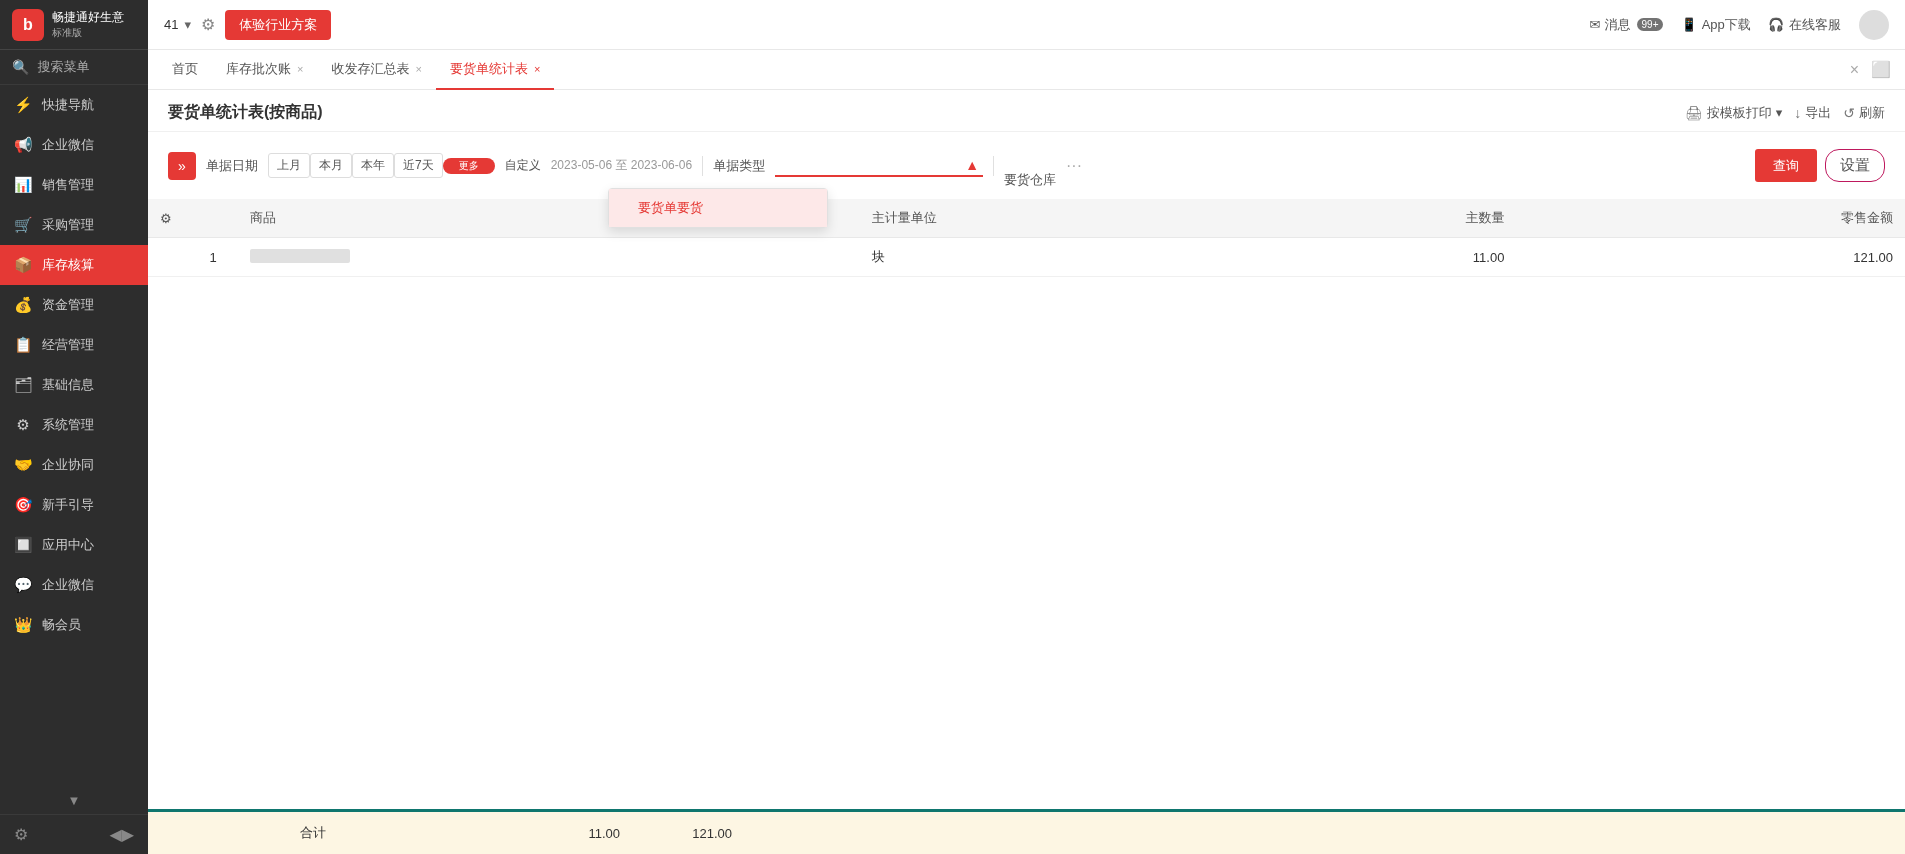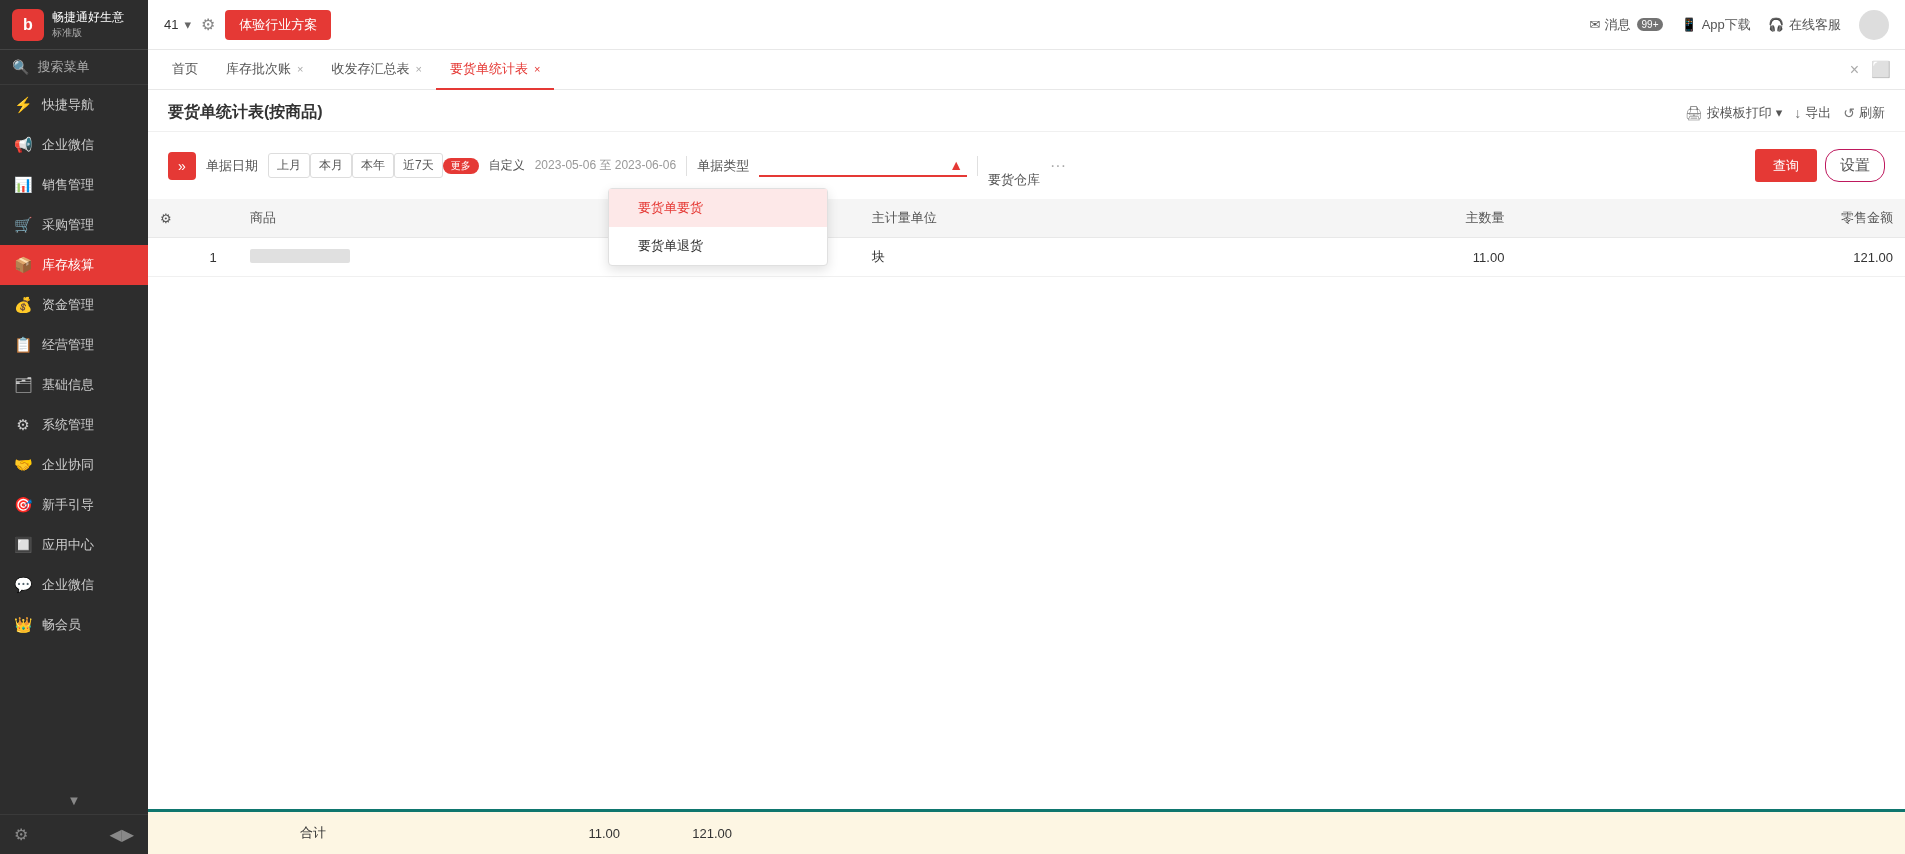--- a/index.html
+++ b/index.html
@@ -289,21 +289,21 @@
       border-radius: 3px;
       background: #fff;
       color: #555;
       cursor: pointer;
       font-size: 12px;
     }
     .filter-date-badge {
       background: #e53935;
       color: #fff;
       font-size: 10px;
-      padding: 1px 8px;
+      padding: 1px 16px;
       border-radius: 10px;
     }
     .filter-date-custom {
       color: #555;
       font-size: 12px;
       cursor: pointer;
     }
     .filter-date-range {
       color: #999;
       font-size: 12px;
@@ -636,21 +636,20 @@
       <span class="filter-warehouse-label">要货仓库</span>
       <span class="filter-warehouse-dots">···</span>
 
       <div class="filter-actions">
         <button class="btn-query">查询</button>
         <button class="btn-settings">设置</button>
       </div>
 
       <div class="dropdown-menu">
         <div class="dropdown-item selected">要货单要货</div>
-        <div class="dropdown-item">要货单退货</div>
       </div>
     </div>
 
     <div class="table-container">
       <table class="data-table">
         <thead>
           <tr>
             <th class="settings-icon-cell" style="width:40px;">⚙</th>
             <th style="width:50px; text-align:center;"></th>
             <th class="col-product">商品</th>

